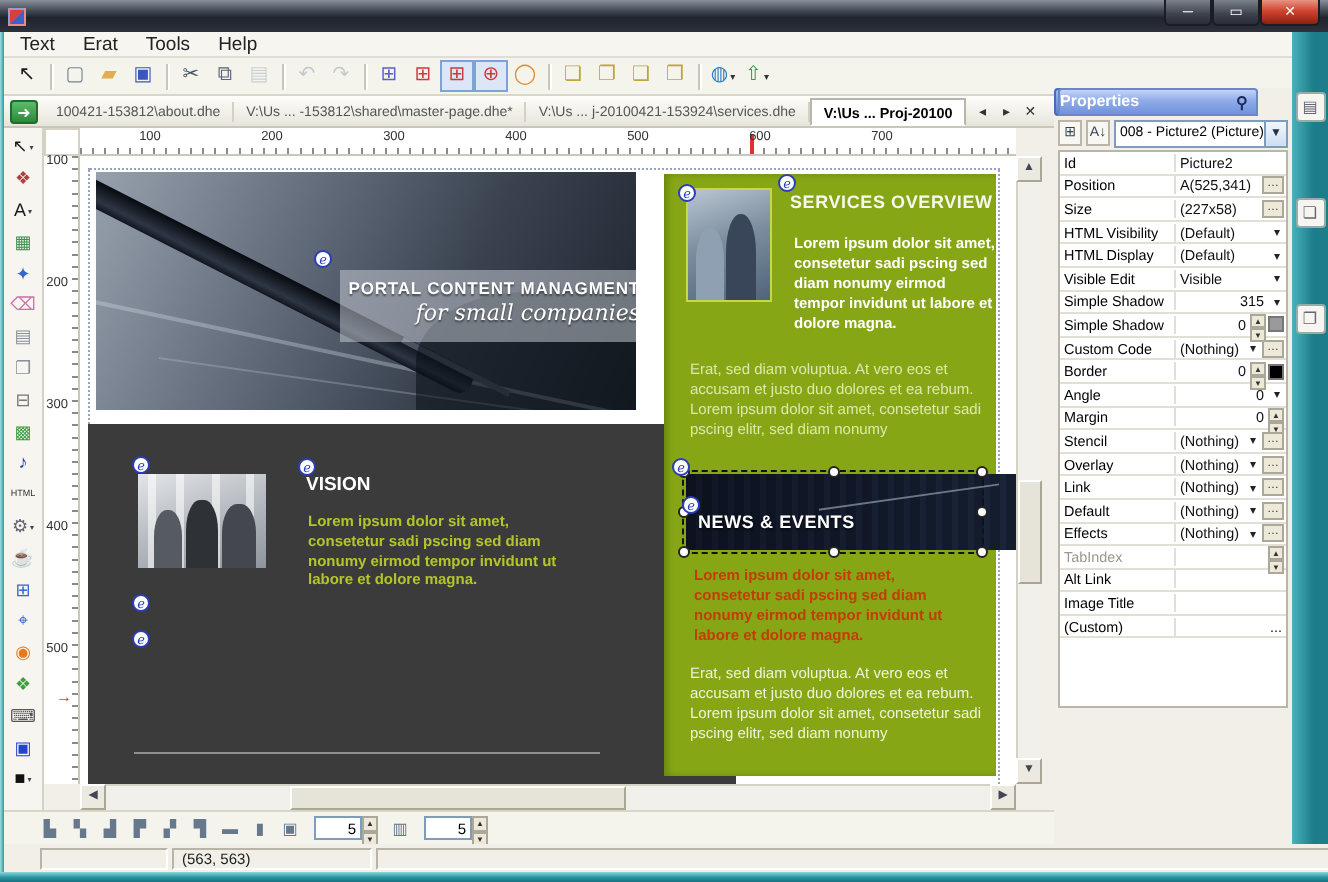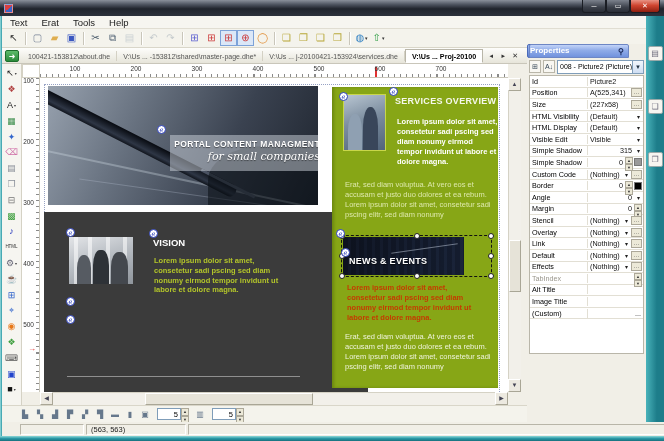--- a/index.html
+++ b/index.html
@@ -97,21 +97,21 @@
   .vision-lead { position:absolute; left:110px; top:44px; width:138px; color:#b3c52a; font-size:7.5px; font-weight:bold; line-height:1.3; }
   .divider { position:absolute; left:23px; top:164px; width:233px; height:1px; background:#8f8f8f; }
 
   .green-panel { position:absolute; left:292px; top:9px; width:166px; height:301px; background:#87a616;
     box-shadow:inset 2px 0 3px rgba(60,80,0,.35); }
   .p-services { left:11px; top:7px; width:43px; height:57px; border:1px solid #c8d64a;
     background:linear-gradient(160deg,#b9c6d2 0%,#7d8ea0 45%,#51647a 100%); }
   .svc-title { position:absolute; left:63px; top:9px; color:rgba(255,255,255,.92); font-weight:bold; font-size:9px; letter-spacing:.3px; }
   .svc-lead { position:absolute; left:65px; top:30px; width:101px; color:#fff; font-weight:bold; font-size:7.5px; line-height:1.32; }
   .svc-body { position:absolute; left:13px; top:93px; width:150px; color:#dde8ab; font-size:7.5px; line-height:1.32; }
-  .news-pic { position:absolute; left:11px; top:150px; width:121px; height:38px;
+  .news-pic { position:absolute; left:11px; top:150px; width:166px; height:38px;
     background:repeating-linear-gradient(90deg,#46536a 0 5px,#5b6a84 5px 8px),linear-gradient(90deg,#2e3648,#4a5870); background-blend-mode:multiply; }
   .news-pic .wire { position:absolute; left:40%; top:30%; width:55%; height:1px; background:rgba(200,210,225,.5); transform:rotate(-8deg); }
   .news-title { position:absolute; left:6px; top:19px; color:#fff; font-weight:bold; font-size:9px; letter-spacing:.3px; text-shadow:0 1px 1px rgba(0,0,0,.6); }
   .news-lead { position:absolute; left:15px; top:196px; width:140px; color:#c43c00; font-weight:bold; font-size:7.5px; line-height:1.35; }
   .news-body { position:absolute; left:13px; top:245px; width:148px; color:#eef3da; font-size:7.5px; line-height:1.32; }
 
   .selection { position:absolute; left:301px; top:157px; width:151px; height:42px; border:1px dashed #111; pointer-events:none; }
   .handle { position:absolute; width:6px; height:6px; background:#fff; border:1px solid #222; border-radius:50%; }
 
   .anchor { position:absolute; width:9px; height:9px; background:#fff; border:1px solid #2a3db8; border-radius:50%;
@@ -568,21 +568,21 @@
         </div>
         <div class="prow">
           <span class="lab dis">TabIndex</span>
           <span class="val"></span>
           <span class="spin">
             <i>▲</i>
             <i>▼</i>
           </span>
         </div>
         <div class="prow">
-          <span class="lab">Alt Title</span>
+          <span class="lab">Alt Link</span>
           <span class="val"></span>
         </div>
         <div class="prow">
           <span class="lab">Image Title</span>
           <span class="val"></span>
         </div>
         <div class="prow">
           <span class="lab">(Custom)</span>
           <span class="val right">...</span>
         </div>

